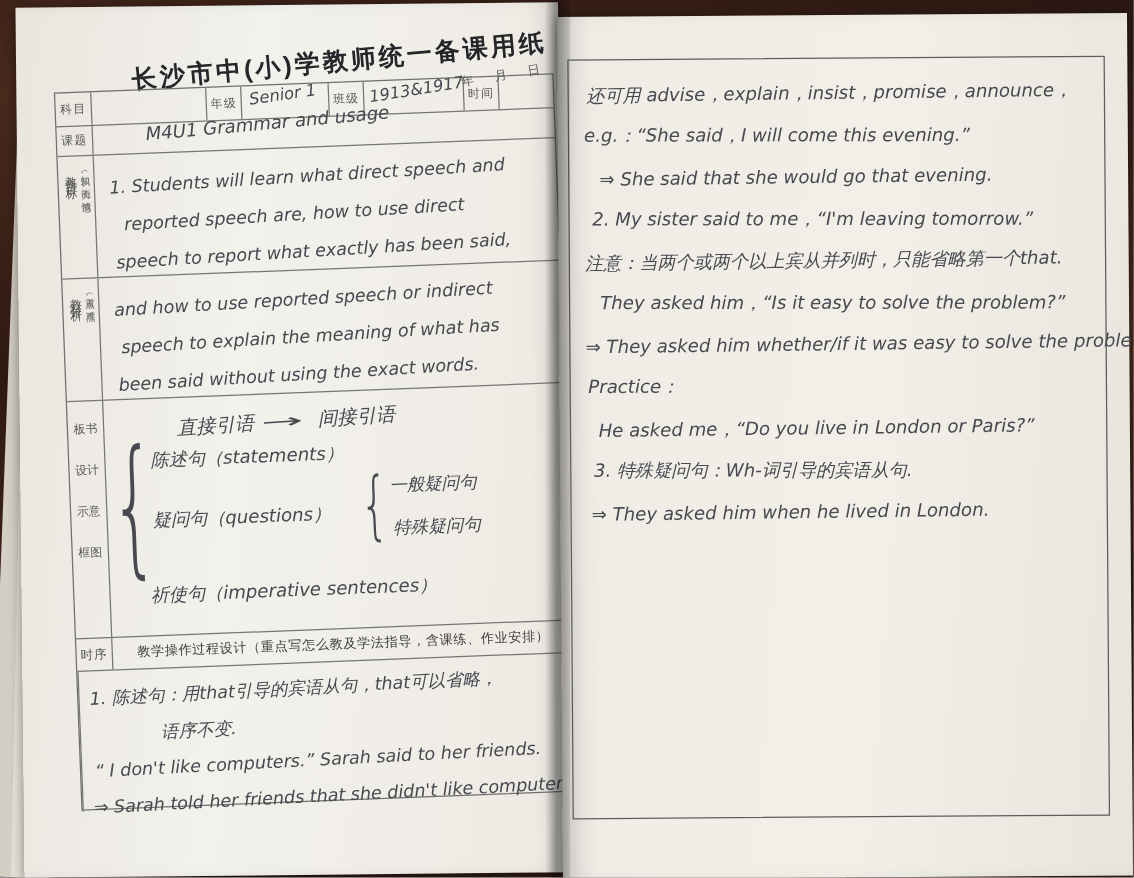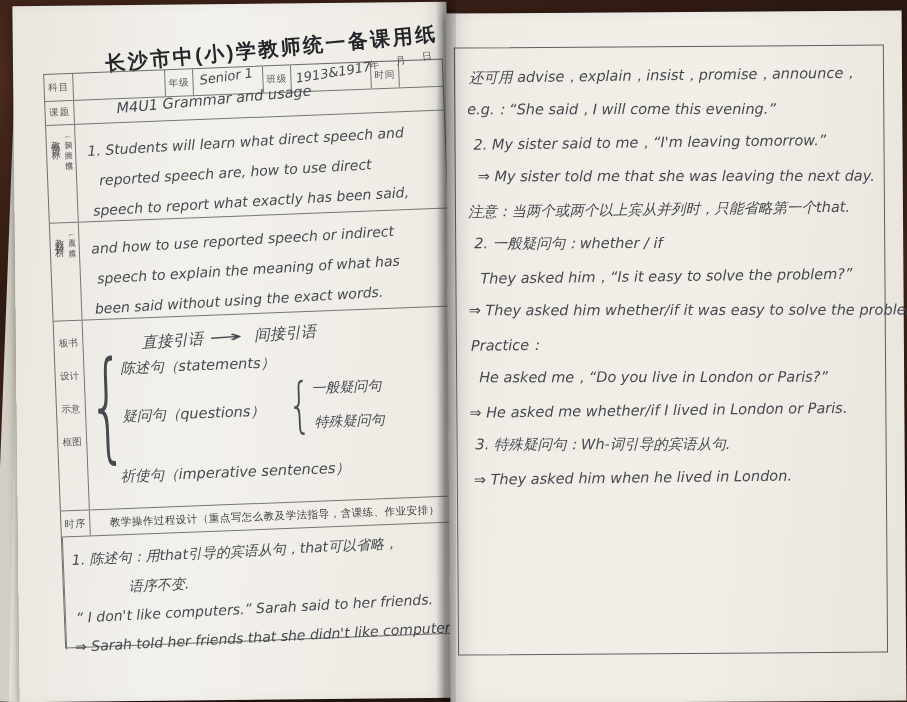--- a/index.html
+++ b/index.html
@@ -189,27 +189,25 @@
         <div class="hline" style="margin-left:0px">⇒ Sarah told her friends that she didn't like computers.</div>
       </div>
     </div>
   </div>
 </div>
 
 <div class="page right-page">
   <div class="rp-frame hw">
     <div class="rline" style="margin-left:2px">还可用 advise，explain，insist，promise，announce，</div>
     <div class="rline" style="margin-left:0px">e.g.：“She said，I will come this evening.”</div>
+    <div class="rline" style="margin-left:12px">⇒ She said that she would go that evening.</div>
     <div class="rline" style="margin-left:6px">2. My sister said to me，“I'm leaving tomorrow.”</div>
-    <div class="rline" style="margin-left:10px">⇒ My sister told me that she was leaving the next day.</div>
     <div class="rline" style="margin-left:0px">注意：当两个或两个以上宾从并列时，只能省略第一个that.</div>
-    <div class="rline" style="margin-left:6px">2. 一般疑问句：whether / if</div>
     <div class="rline" style="margin-left:12px">They asked him，“Is it easy to solve the problem?”</div>
     <div class="rline" style="margin-left:0px">⇒ They asked him whether/if it was easy to solve the problem.</div>
     <div class="rline" style="margin-left:2px">Practice：</div>
     <div class="rline" style="margin-left:10px">He asked me，“Do you live in London or Paris?”</div>
-    <div class="rline" style="margin-left:0px">⇒ He asked me whether/if I lived in London or Paris.</div>
     <div class="rline" style="margin-left:6px">3. 特殊疑问句：Wh-词引导的宾语从句.</div>
     <div class="rline" style="margin-left:4px">⇒ They asked him when he lived in London.</div>
   </div>
 </div>
 
 <div class="spine"></div>
 
 </body></html>

